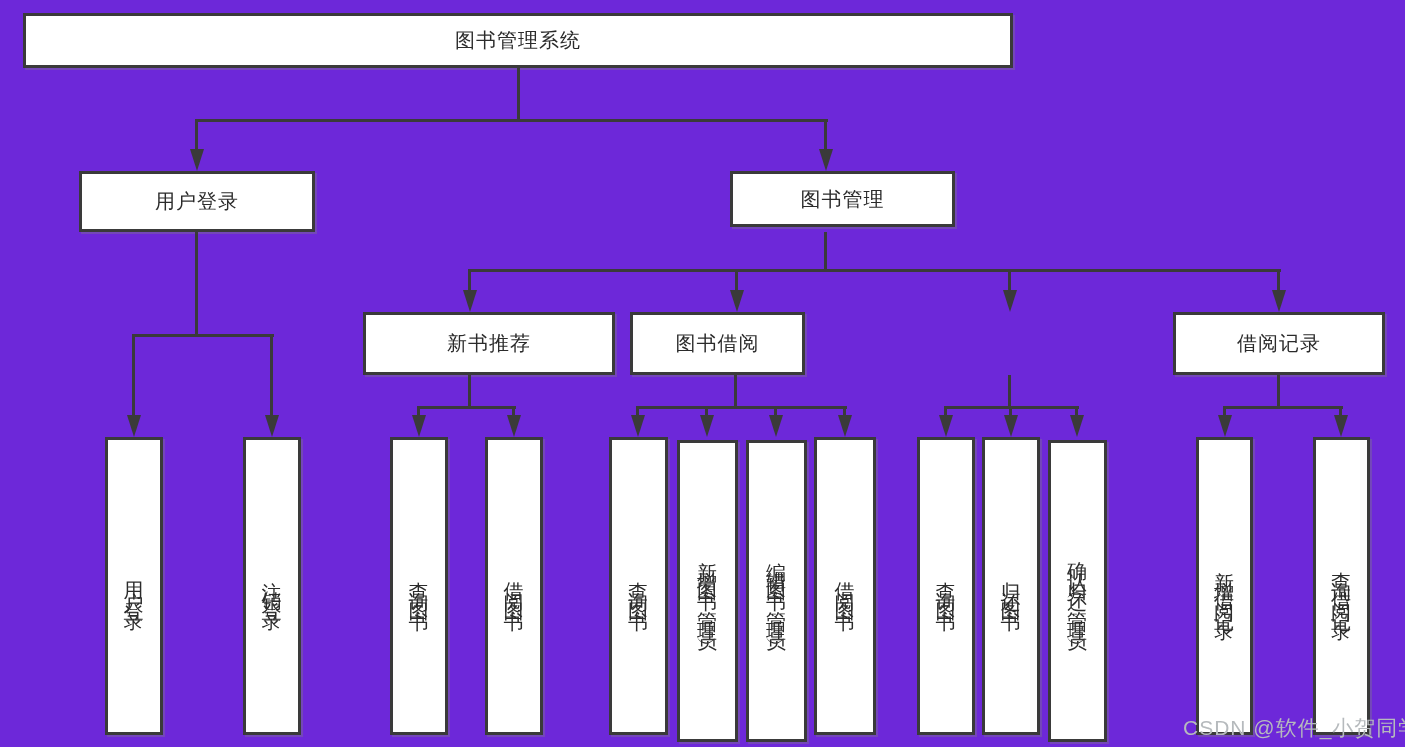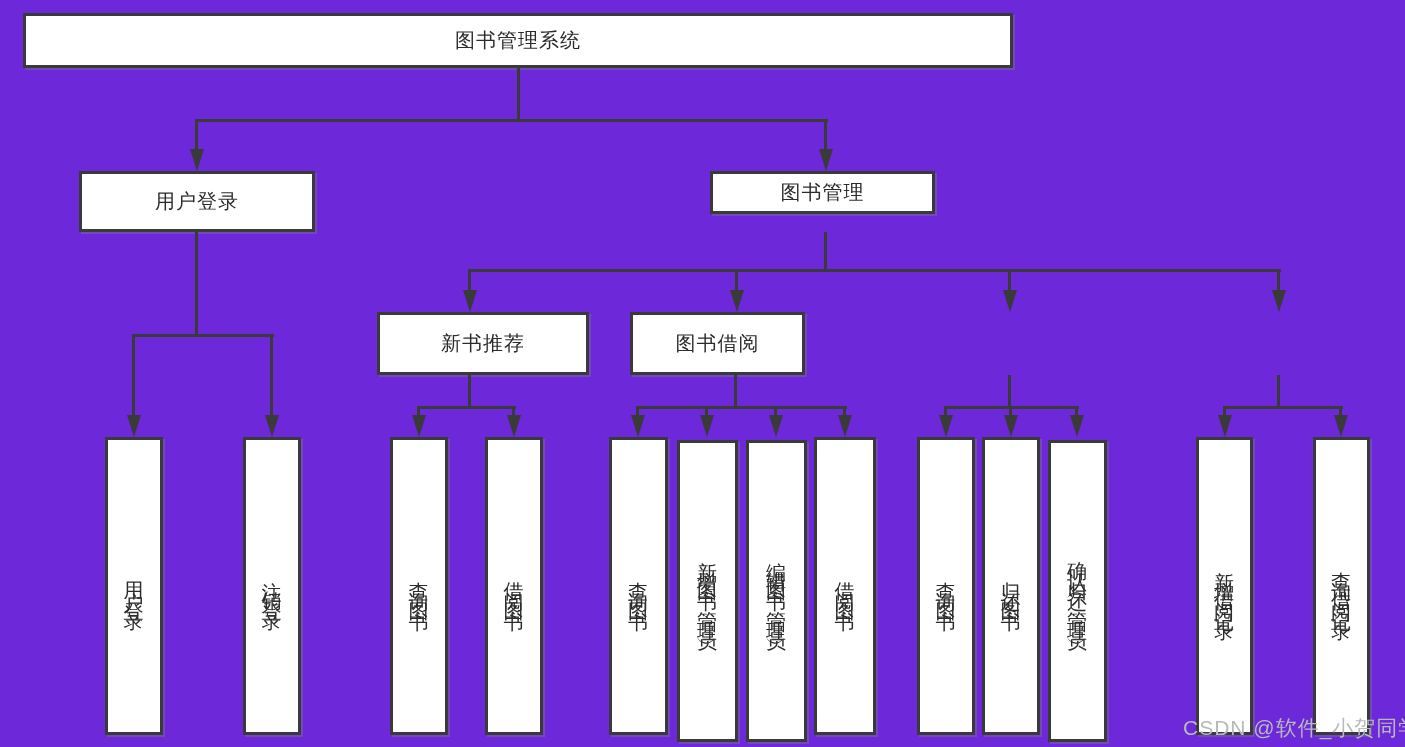--- a/index.html
+++ b/index.html
@@ -43,42 +43,43 @@
   <div class="box" style="left:23px;top:13px;width:990px;height:55px">图书管理系统</div>
 
   <div class="vline" style="left:517px;top:68px;height:53px"></div>
   <div class="hline" style="left:195px;top:119px;width:633px"></div>
   <div class="vline" style="left:195px;top:119px;height:30px"></div>
   <div class="arrow" style="left:190px;top:149px"></div>
   <div class="vline" style="left:824px;top:119px;height:30px"></div>
   <div class="arrow" style="left:819px;top:149px"></div>
 
   <div class="box" style="left:79px;top:171px;width:236px;height:61px">用户登录</div>
-  <div class="box" style="left:710px;top:171px;width:225px;height:43px">图书管理</div>
+  <div class="box" style="left:730px;top:171px;width:225px;height:56px">图书管理</div>
 
   <div class="vline" style="left:195px;top:232px;height:104px"></div>
   <div class="hline" style="left:132px;top:334px;width:142px"></div>
   <div class="vline" style="left:132px;top:334px;height:81px"></div>
   <div class="arrow" style="left:127px;top:415px"></div>
   <div class="vline" style="left:270px;top:334px;height:81px"></div>
   <div class="arrow" style="left:265px;top:415px"></div>
 
   <div class="vline" style="left:824px;top:232px;height:39px"></div>
   <div class="hline" style="left:468px;top:269px;width:813px"></div>
   <div class="vline" style="left:468px;top:269px;height:21px"></div>
   <div class="arrow" style="left:463px;top:290px"></div>
   <div class="vline" style="left:735px;top:269px;height:21px"></div>
   <div class="arrow" style="left:730px;top:290px"></div>
   <div class="vline" style="left:1008px;top:269px;height:21px"></div>
   <div class="arrow" style="left:1003px;top:290px"></div>
   <div class="vline" style="left:1277px;top:269px;height:21px"></div>
   <div class="arrow" style="left:1272px;top:290px"></div>
 
-  <div class="box" style="left:377px;top:312px;width:212px;height:63px">新书推荐</div>
+  <div class="box" style="left:363px;top:312px;width:252px;height:63px">新书推荐</div>
   <div class="box" style="left:630px;top:312px;width:175px;height:63px">图书借阅</div>
+  <div class="box" style="left:1173px;top:312px;width:212px;height:63px">借阅记录</div>
 
   <div class="vline" style="left:468px;top:375px;height:33px"></div>
   <div class="hline" style="left:417px;top:406px;width:99px"></div>
   <div class="vline" style="left:417px;top:406px;height:9px"></div>
   <div class="arrow" style="left:412px;top:415px"></div>
   <div class="vline" style="left:512px;top:406px;height:9px"></div>
   <div class="arrow" style="left:507px;top:415px"></div>
 
   <div class="vline" style="left:734px;top:375px;height:33px"></div>
   <div class="hline" style="left:636px;top:406px;width:211px"></div>

